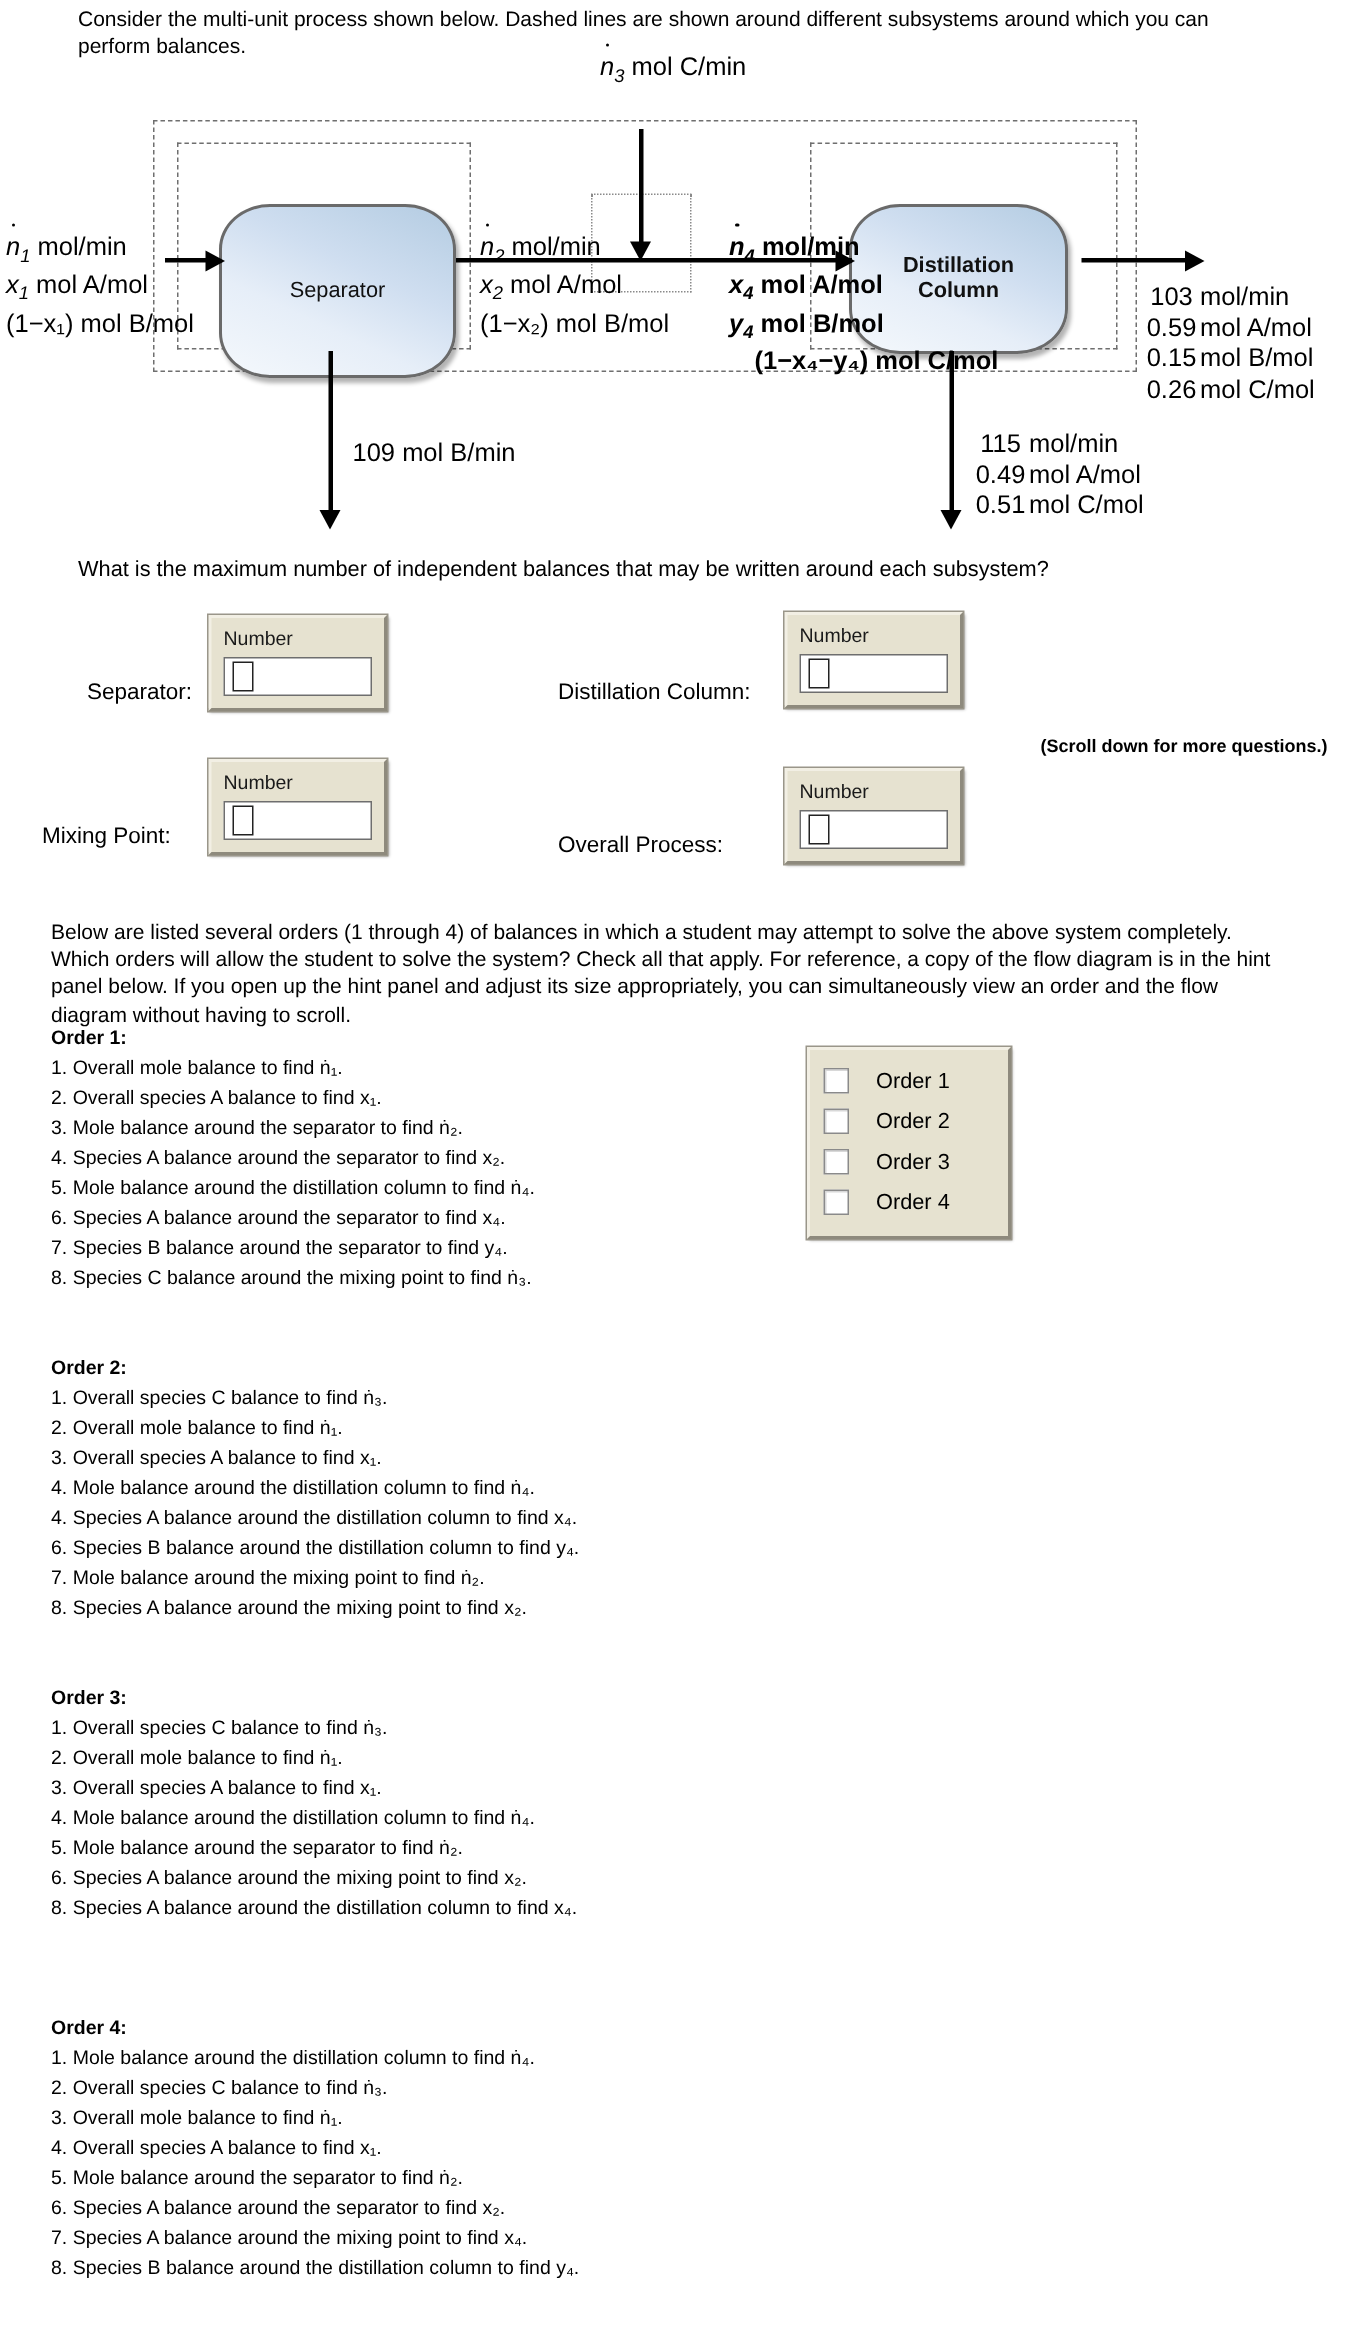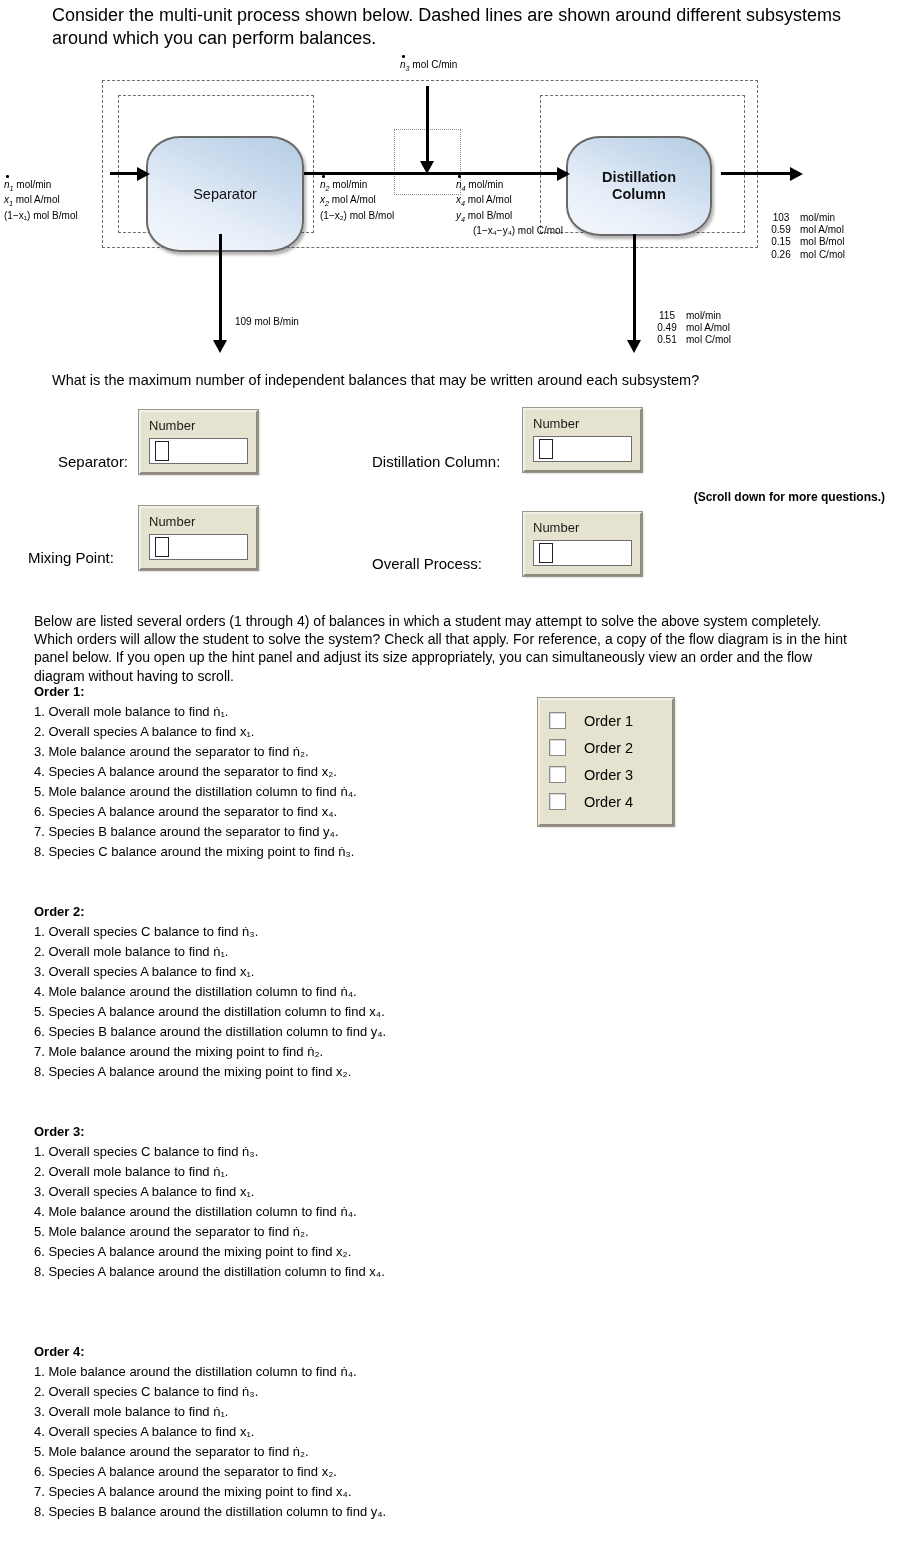--- a/index.html
+++ b/index.html
@@ -12,21 +12,21 @@
     font-family: "Liberation Sans", sans-serif;
     color: #000;
     overflow: hidden;
     -webkit-font-smoothing: antialiased;
   }
   .abs { position: absolute; }
 
   
   #intro {
     left: 52px; top: 4px; width: 790px;
-    font-size: 18px; line-height: 1.28;
+    font-size: 14px; line-height: 1.28;
   }
 
   
   #diagram { left: 0; top: 28px; width: 897px; height: 340px; }
 
   .dash-box {
     border: 1px dashed #6f6f6f;
     box-sizing: border-box;
   }
   .dot-box {
@@ -57,24 +57,23 @@
     border-left: 13px solid #000;
   }
   .arrow-d {
     width: 0; height: 0;
     border-left: 7px solid transparent;
     border-right: 7px solid transparent;
     border-top: 13px solid #000;
   }
 
   .lbl {
-    font-size: 10px;
+    font-size: 17px;
     line-height: 1.30;
     white-space: nowrap;
-    margin-top: 24px;
   }
   .lbl.tight { line-height: 1.22; }
   sub { font-size: 0.72em; }
   .ital { font-style: italic; }
   .dotover {
     position: relative;
     display: inline-block;
   }
   .dotover::after {
     content: "";
@@ -195,21 +194,21 @@
   <div class="abs lbl" style="left:400px; top:6px;">
     <span class="ital dotover">n</span><sub class="ital">3</sub><span> mol C/min</span>
   </div>
 
   <div class="abs lbl" style="left:320px; top:126px;">
     <div><span class="ital dotover">n</span><sub class="ital">2</sub><span> mol/min</span></div>
     <div><span class="ital">x</span><sub class="ital">2</sub><span> mol A/mol</span></div>
     <div>(1−x₂) mol B/mol</div>
   </div>
 
-  <div class="abs lbl" style="left:456px; top:126px;">
+  <div class="abs lbl" style="left:486px; top:126px;font-weight:bold;">
     <div><span class="ital dotover">n</span><sub class="ital">4</sub><span> mol/min</span></div>
     <div><span class="ital">x</span><sub class="ital">4</sub><span> mol A/mol</span></div>
     <div><span class="ital">y</span><sub class="ital">4</sub><span> mol B/mol</span></div>
     <div style="margin-left:17px;">(1−x₄−y₄) mol C/mol</div>
   </div>
 
   <div class="abs line-v" style="left:219px; top:206px; height:110px;"></div>
   <div class="abs arrow-d" style="left:213px; top:312px;"></div>
   <div class="abs lbl" style="left:235px; top:263px;">109 mol B/min</div>
 
@@ -280,21 +279,21 @@
   <div class="order-item">7. Species B balance around the separator to find y₄.</div>
   <div class="order-item">8. Species C balance around the mixing point to find ṅ₃.</div>
 </div>
 
 <div class="abs order-block" style="top:904px;">
   <div class="order-title">Order 2:</div>
   <div class="order-item">1. Overall species C balance to find ṅ₃.</div>
   <div class="order-item">2. Overall mole balance to find ṅ₁.</div>
   <div class="order-item">3. Overall species A balance to find x₁.</div>
   <div class="order-item">4. Mole balance around the distillation column to find ṅ₄.</div>
-  <div class="order-item">5. Species A balance around the distillation column to find x₄.</div>
+  <div class="order-item">4. Species A balance around the distillation column to find x₄.</div>
   <div class="order-item">6. Species B balance around the distillation column to find y₄.</div>
   <div class="order-item">7. Mole balance around the mixing point to find ṅ₂.</div>
   <div class="order-item">8. Species A balance around the mixing point to find x₂.</div>
 </div>
 
 <div class="abs order-block" style="top:1124px;">
   <div class="order-title">Order 3:</div>
   <div class="order-item">1. Overall species C balance to find ṅ₃.</div>
   <div class="order-item">2. Overall mole balance to find ṅ₁.</div>
   <div class="order-item">3. Overall species A balance to find x₁.</div>

